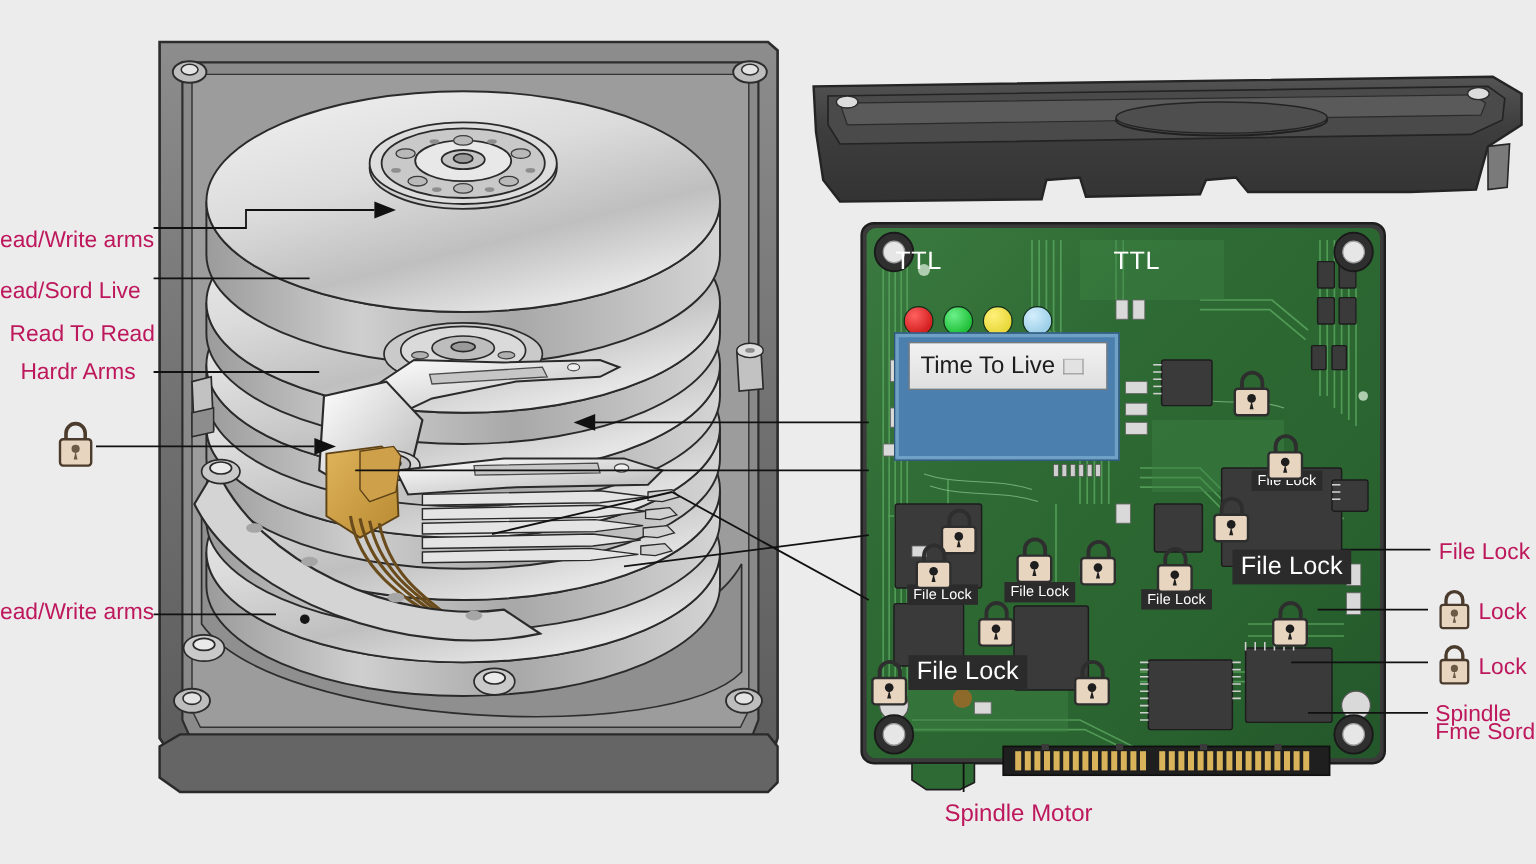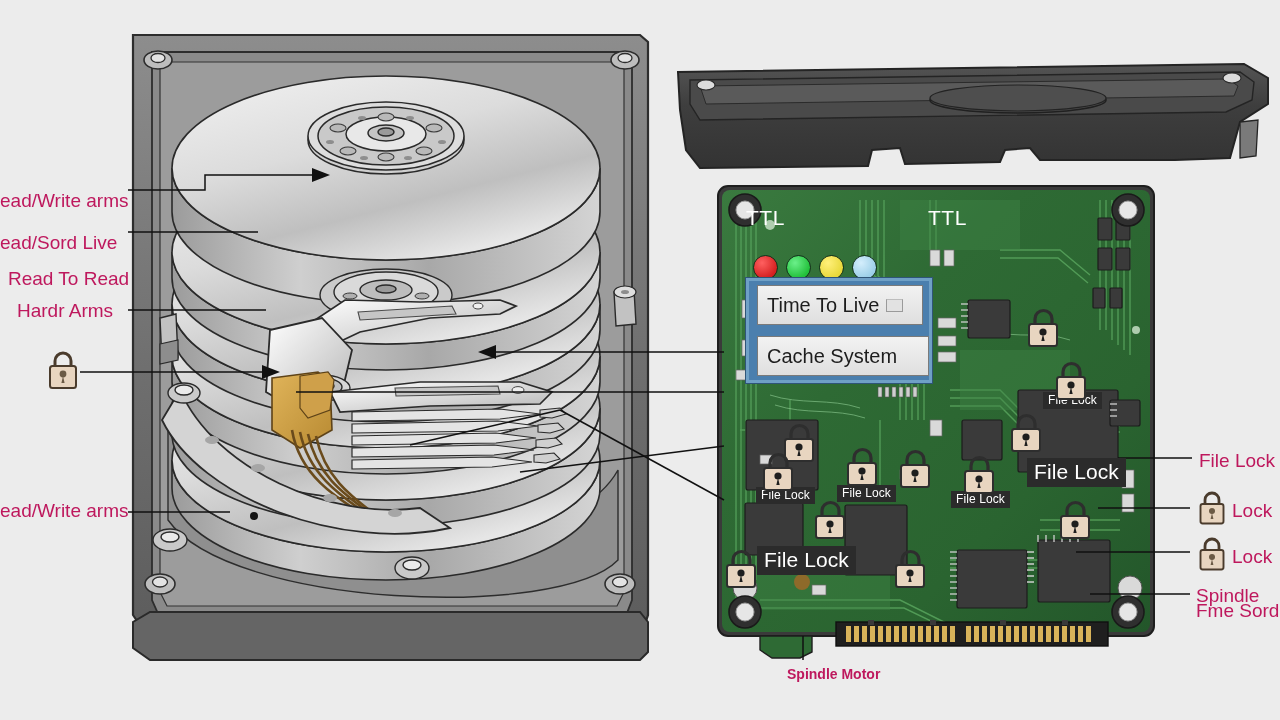--- a/index.html
+++ b/index.html
@@ -14,21 +14,21 @@
 
   .lbl{
     position:absolute;
     font-family:"Liberation Sans", sans-serif;
     color:#be185d;
     white-space:nowrap;
     line-height:1.12;
   }
   .lbl-left{font-size:19px;text-align:right;}
   .lbl-right{font-size:19px;text-align:left;}
-  .lbl-bot{font-size:14px;font-weight:bold;}
+  .lbl-bot{font-size:20px;}
 
   
   .padlock{position:absolute;}
 
   
   .fl-tag{
     position:absolute;
     background:#2b2b2b;
     color:#ffffff;
     font-family:"Liberation Sans", sans-serif;
@@ -576,23 +576,20 @@
 <div class="led" style="left:753px;top:255px;width:23px;height:23px;background:radial-gradient(circle at 35% 30%,#ff6060,#d42020 70%);"></div>
 <div class="led" style="left:786px;top:255px;width:23px;height:23px;background:radial-gradient(circle at 35% 30%,#6bf08a,#22c03a 70%);"></div>
 <div class="led" style="left:819px;top:255px;width:23px;height:23px;background:radial-gradient(circle at 35% 30%,#fff07a,#e8d83a 70%);"></div>
 <div class="led" style="left:852px;top:255px;width:23px;height:23px;background:radial-gradient(circle at 35% 30%,#d4eefc,#9ccfe8 70%);"></div>
 
 <div class="panel" style="left:745px;top:277px;width:186px;height:105px;"></div>
 <div class="pbtn" style="left:757px;top:285px;width:166px;height:40px;text-align:center;">
   <span>Time To Live</span>
   <span class="mini-cursor"></span>
 </div>
-<div class="pbtn" style="left:757px;top:336px;width:172px;height:40px;">
-  <span>Cache System</span>
-</div>
 
 <div class="fl-tag" style="left:1043px;top:392px;">File Lock</div>
 <div class="fl-tag" style="left:756px;top:487px;">File Lock</div>
 <div class="fl-tag" style="left:837px;top:485px;">File Lock</div>
 <div class="fl-tag" style="left:951px;top:491px;">File Lock</div>
 <div class="fl-tag big" style="left:1027px;top:458px;">File Lock</div>
 <div class="fl-tag big" style="left:757px;top:546px;">File Lock</div>
 
 <div class="padlock" style="left:1024px;top:305px;width:38px;height:44px;">
   <svg viewBox="0 0 38 44" width="38" height="44">

